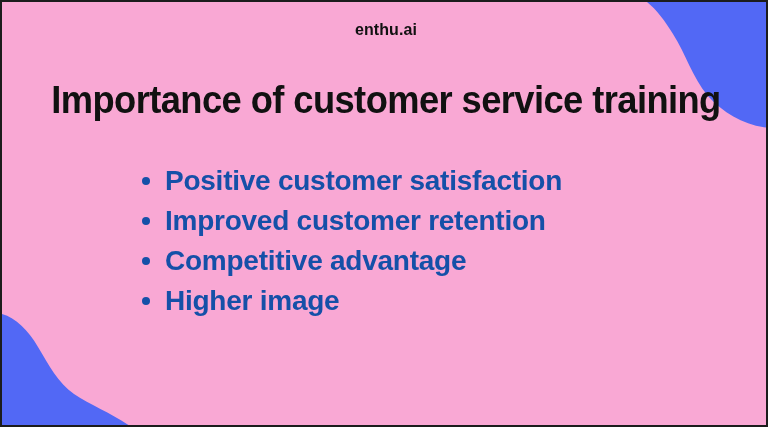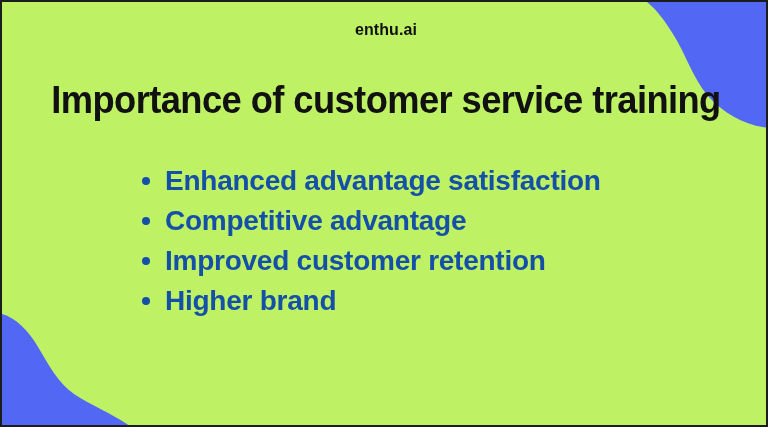--- a/index.html
+++ b/index.html
@@ -8,21 +8,21 @@
     background: #ffffff;
   }
   body {
     font-family: "Liberation Sans", sans-serif;
   }
 
   #slide {
     position: relative;
     width: 768px;
     height: 427px;
-    background: #bef264;
+    background: #f9a8d4;
     overflow: hidden;
     box-sizing: border-box;
     border: 2px solid #1c1c1c;
   }
 
   #decor-layer {
     position: absolute;
     left: 0;
     top: 0;
     width: 768px;
@@ -103,29 +103,29 @@
     <path id="decor-bottom-left" d="M0,312 C14,316 26,328 36,345 C47,363 56,381 72,392 C90,404 112,412 132,427 L0,427 Z" fill="#5268F5"></path>
   </svg>
 
   <div id="brand-wordmark">enthu.ai</div>
 
   <div id="slide-title">Importance of customer service training</div>
 
   <ul id="bullet-list">
     <li class="bullet-item">
       <span class="bullet-marker"></span>
-      <span class="bullet-text">Enhanced advantage satisfaction</span>
+      <span class="bullet-text">Positive customer satisfaction</span>
+    </li>
+    <li class="bullet-item">
+      <span class="bullet-marker"></span>
+      <span class="bullet-text">Improved customer retention</span>
     </li>
     <li class="bullet-item">
       <span class="bullet-marker"></span>
       <span class="bullet-text">Competitive advantage</span>
     </li>
     <li class="bullet-item">
       <span class="bullet-marker"></span>
-      <span class="bullet-text">Improved customer retention</span>
-    </li>
-    <li class="bullet-item">
-      <span class="bullet-marker"></span>
-      <span class="bullet-text">Higher brand</span>
+      <span class="bullet-text">Higher image</span>
     </li>
   </ul>
 
 </div>
 
 </body></html>

